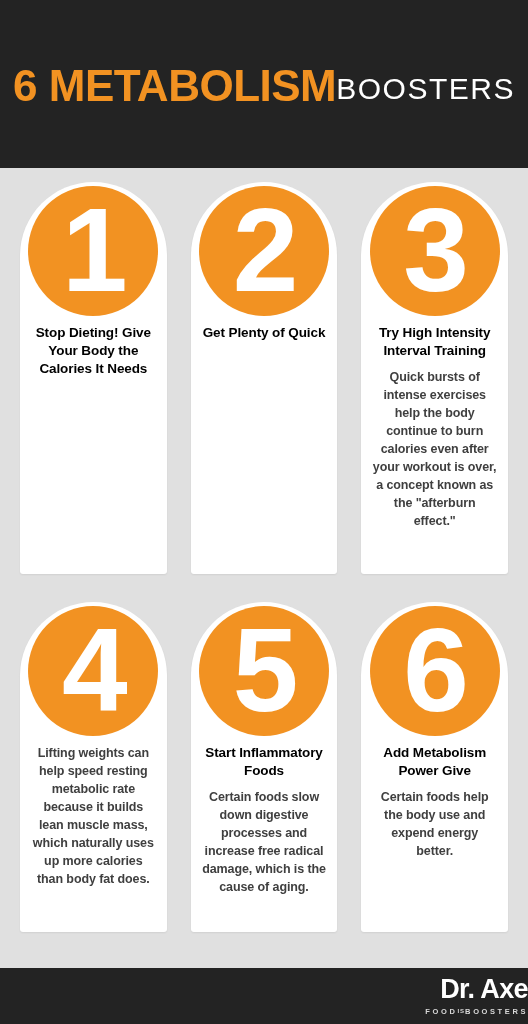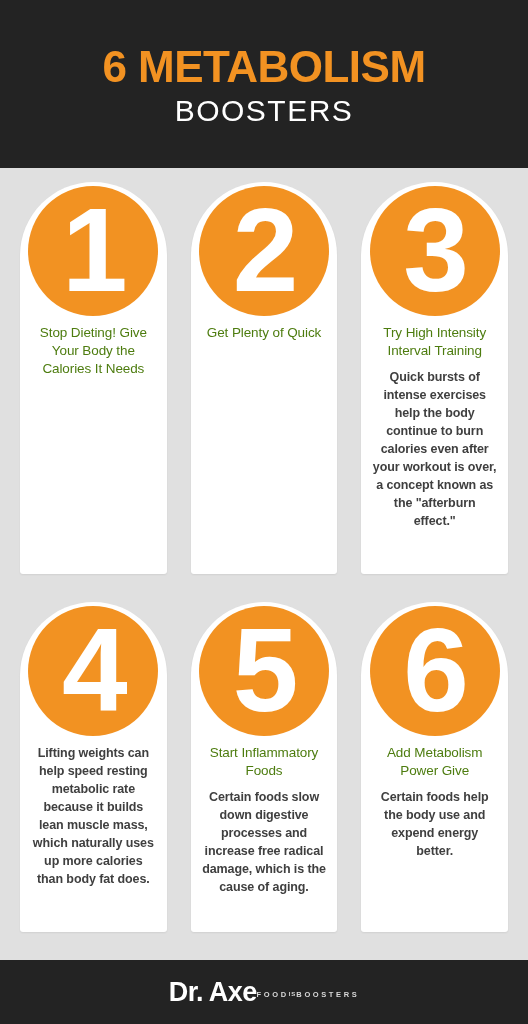--- a/index.html
+++ b/index.html
@@ -24,21 +24,21 @@
     display: flex;
     flex-direction: column;
   }
 
   
   .header {
     background: #232323;
     height: 168px;
     width: 100%;
     display: flex;
-    flex-direction: column;
+    flex-direction: row;
     align-items: center;
     justify-content: center;
     padding-top: 4px;
   }
 
   .header-line1 {
     color: #f29222;
     font-size: 44px;
     font-weight: bold;
     letter-spacing: -0.5px;
@@ -120,44 +120,44 @@
     font-family: "Liberation Sans", sans-serif;
   }
 
   .card-body {
     padding: 2px 11px 10px 11px;
     text-align: center;
     width: 100%;
   }
 
   .card-title {
-    color: #4d7c0f;
+    color: #000000;
     font-size: 13.5px;
-    font-weight: normal;
+    font-weight: bold;
     line-height: 1.35;
     margin-bottom: 8px;
     letter-spacing: -0.1px;
   }
 
   .card-text {
     color: #3f3f3f;
     font-size: 12.5px;
     font-weight: bold;
     line-height: 1.44;
     letter-spacing: -0.1px;
   }
 
   
   .footer {
     background: #232323;
-    height: 64px;
+    height: 56px;
     width: 100%;
     display: flex;
-    flex-direction: row;
-    align-items: center;
+    flex-direction: column;
+    align-items: flex-end;
     justify-content: center;
   }
 
   .footer-logo {
     color: #ffffff;
     font-size: 27px;
     font-weight: bold;
     line-height: 1;
     letter-spacing: -0.6px;
   }

